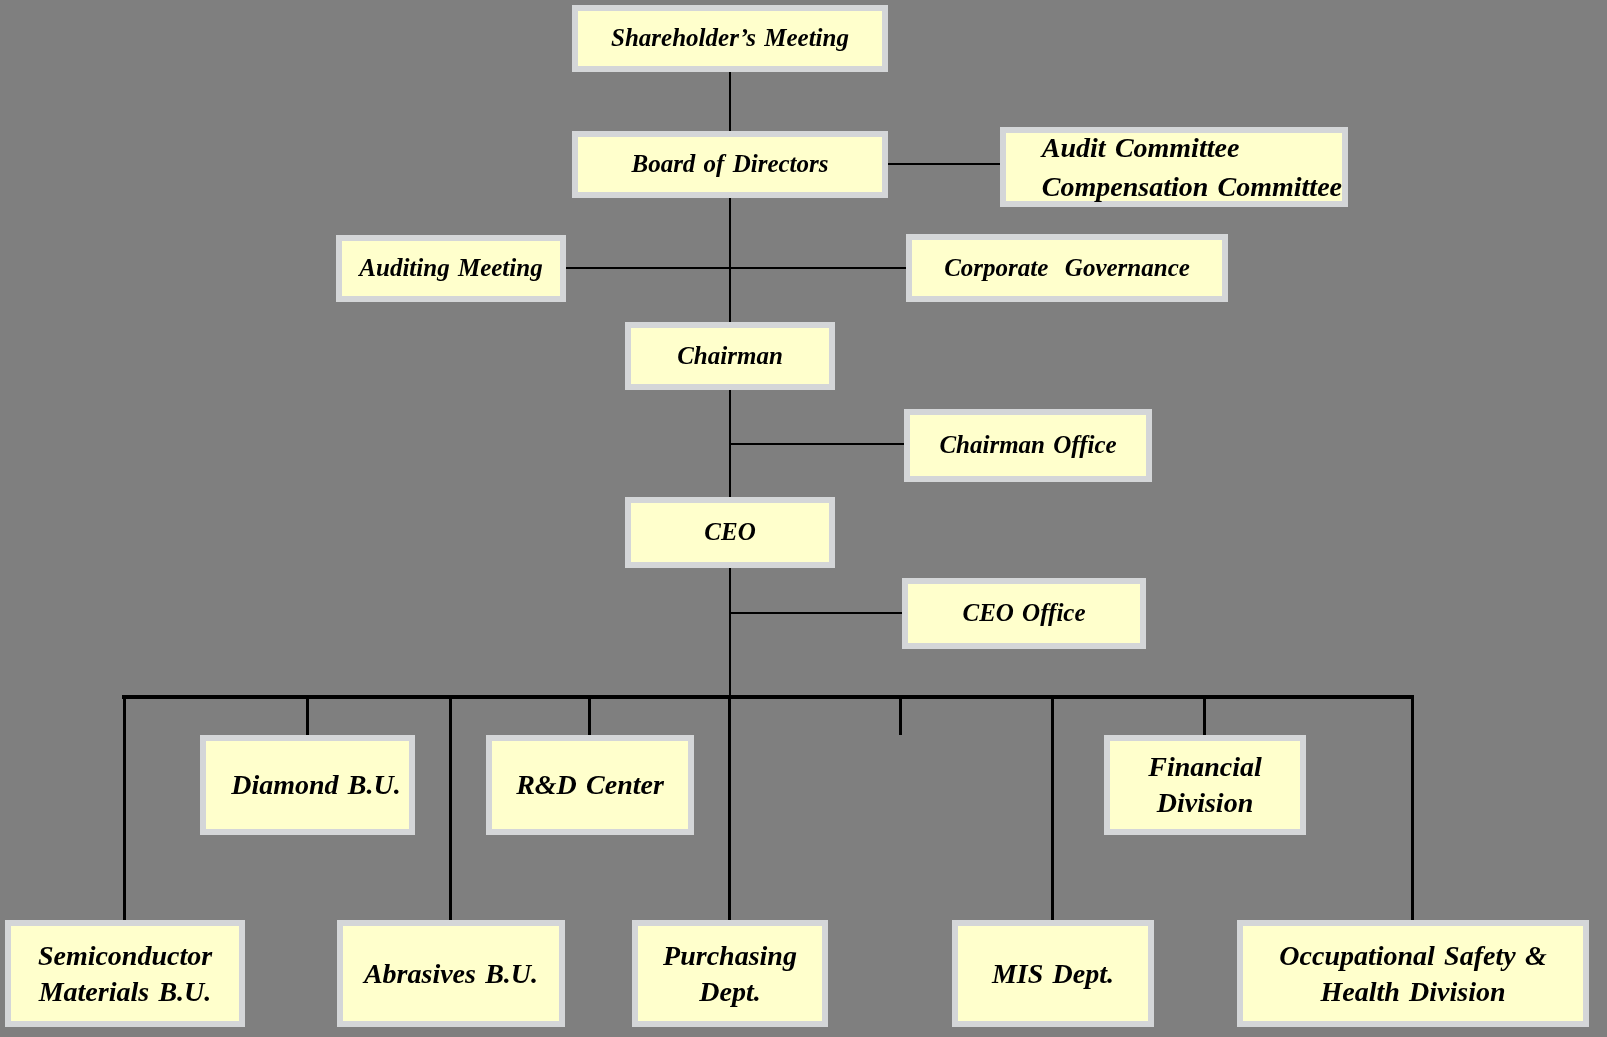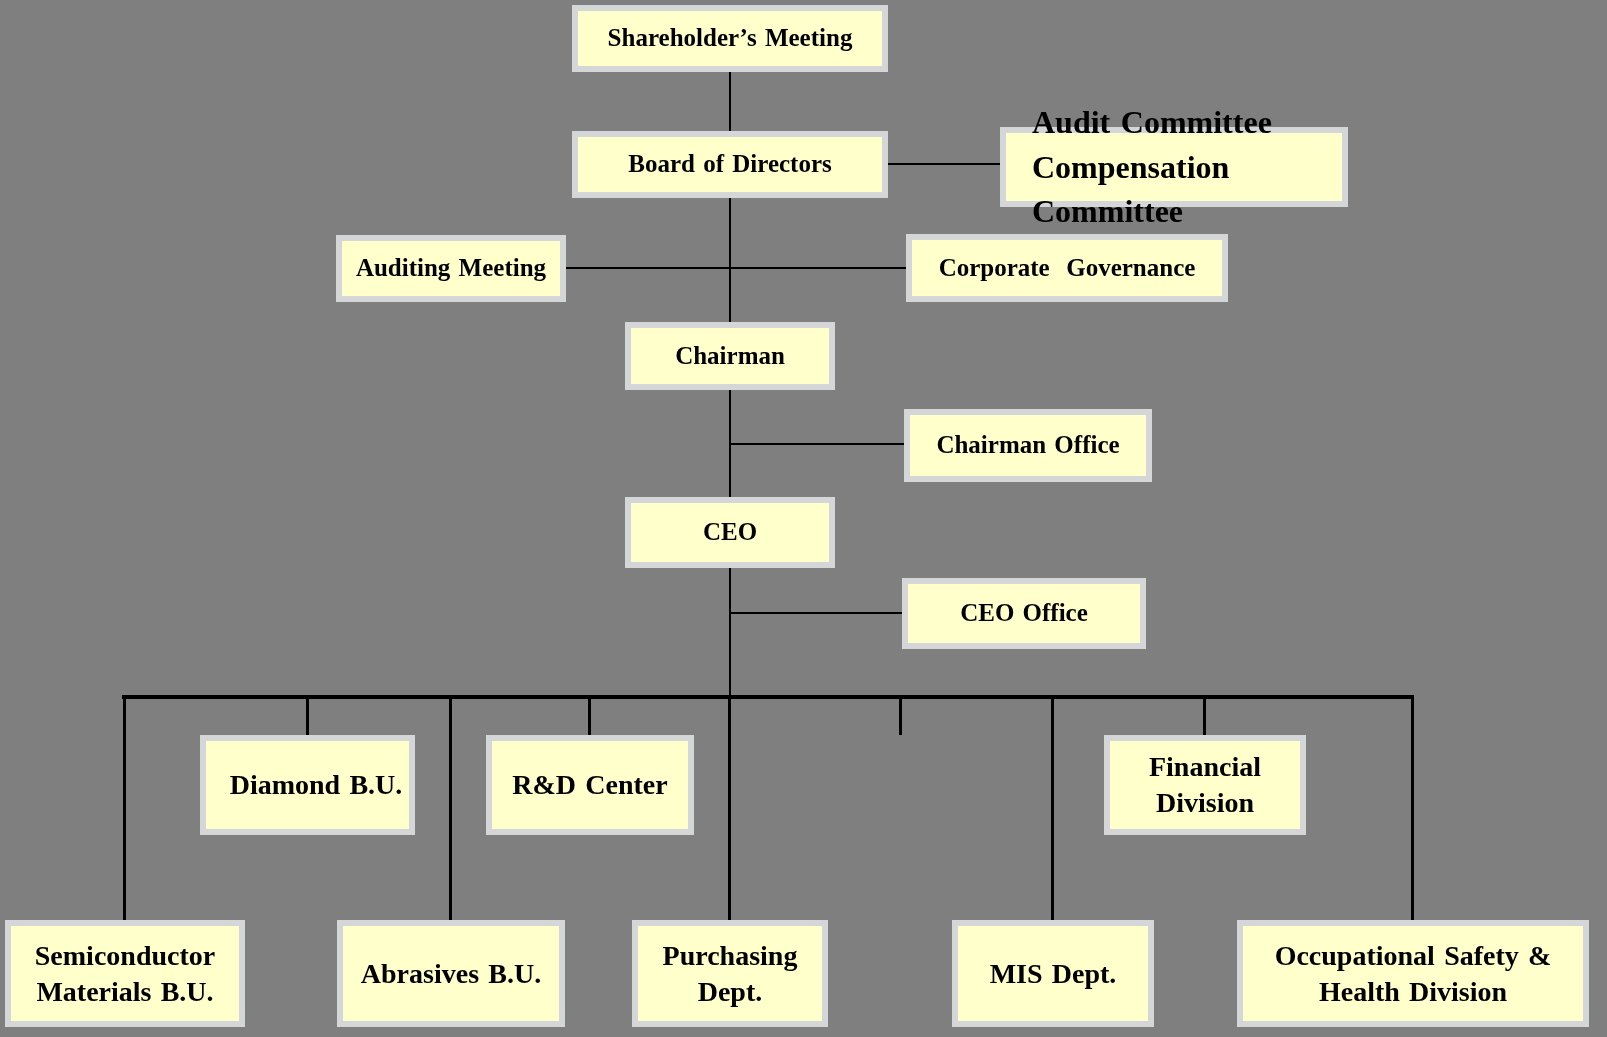--- a/index.html
+++ b/index.html
@@ -9,20 +9,21 @@
     --line:#000000;
     --text:#000000;
   }
   html,body{margin:0;padding:0;background:var(--background);}
   .canvas{
     position:relative;
     width:1607px;height:1037px;
     background:var(--background);
     font-family:"Liberation Serif","DejaVu Serif",serif;
     overflow:hidden;
+    font-style:italic;
   }
   .node{
     position:absolute;
     box-sizing:border-box;
     background:var(--box-fill);
     border:6px solid var(--box-border);
     color:var(--text);
     font-weight:bold;
     display:flex;align-items:center;justify-content:center;
     text-align:center;
@@ -31,21 +32,21 @@
     line-height:1.3;
   }
   .node .lbl{white-space:pre-wrap;}
   .dept{font-size:28px;line-height:1.28;}
   .l{position:absolute;background:var(--line);}
 
   
   .b-shareholders{left:572px;top:5px;width:316px;height:67px;}
   .b-board{left:572px;top:131px;width:316px;height:67px;}
   .b-committees{left:1000px;top:127px;width:348px;height:80px;
-                justify-content:center;text-align:left;padding-left:26px;font-size:32px;line-height:1.4;}
+                justify-content:flex-end;text-align:left;padding-left:26px;font-size:28px;line-height:1.4;}
   .b-auditing{left:336px;top:235px;width:230px;height:67px;}
   .b-corpgov{left:906px;top:234px;width:322px;height:68px;}
   .b-chairman{left:625px;top:322px;width:210px;height:68px;}
   .b-chairman-office{left:904px;top:409px;width:248px;height:73px;}
   .b-ceo{left:625px;top:497px;width:210px;height:71px;}
   .b-ceo-office{left:902px;top:578px;width:244px;height:71px;}
   .b-diamond{left:200px;top:735px;width:215px;height:100px;padding-left:17px;}
   .b-rd{left:486px;top:735px;width:208px;height:100px;}
   .b-hr{left:786px;top:735px;width:230px;height:100px;}
   .b-financial{left:1104px;top:735px;width:202px;height:100px;}

